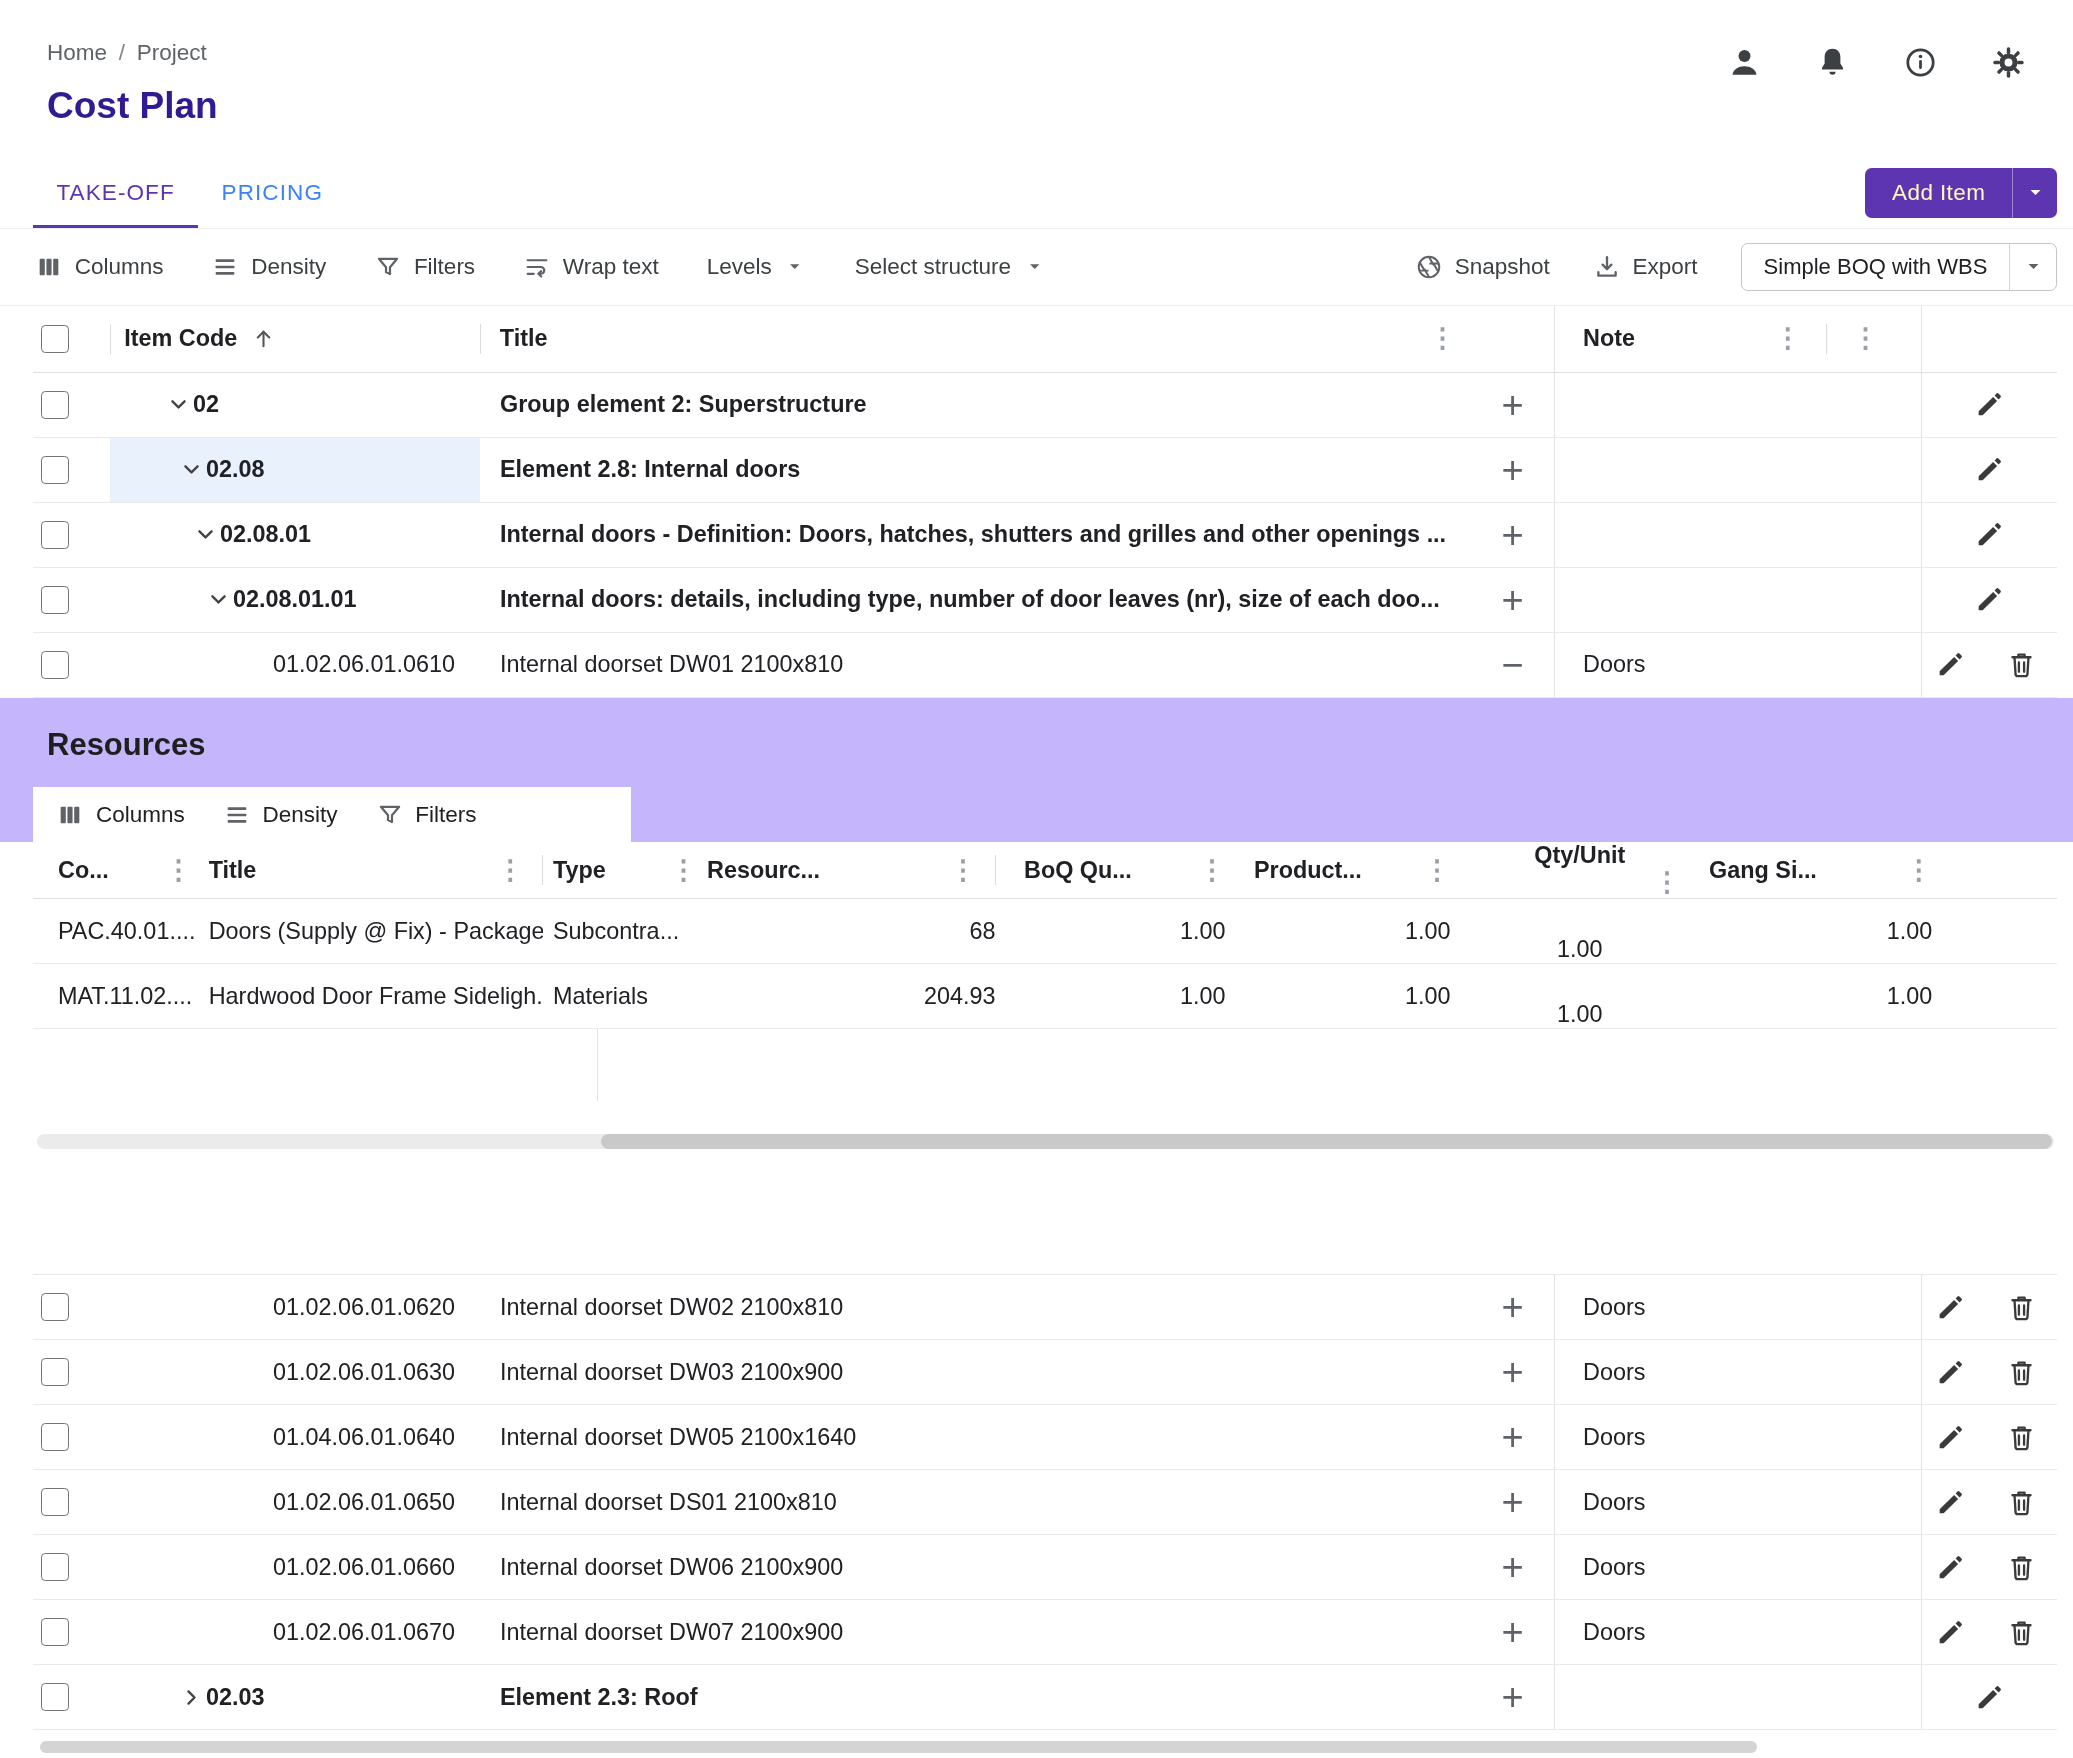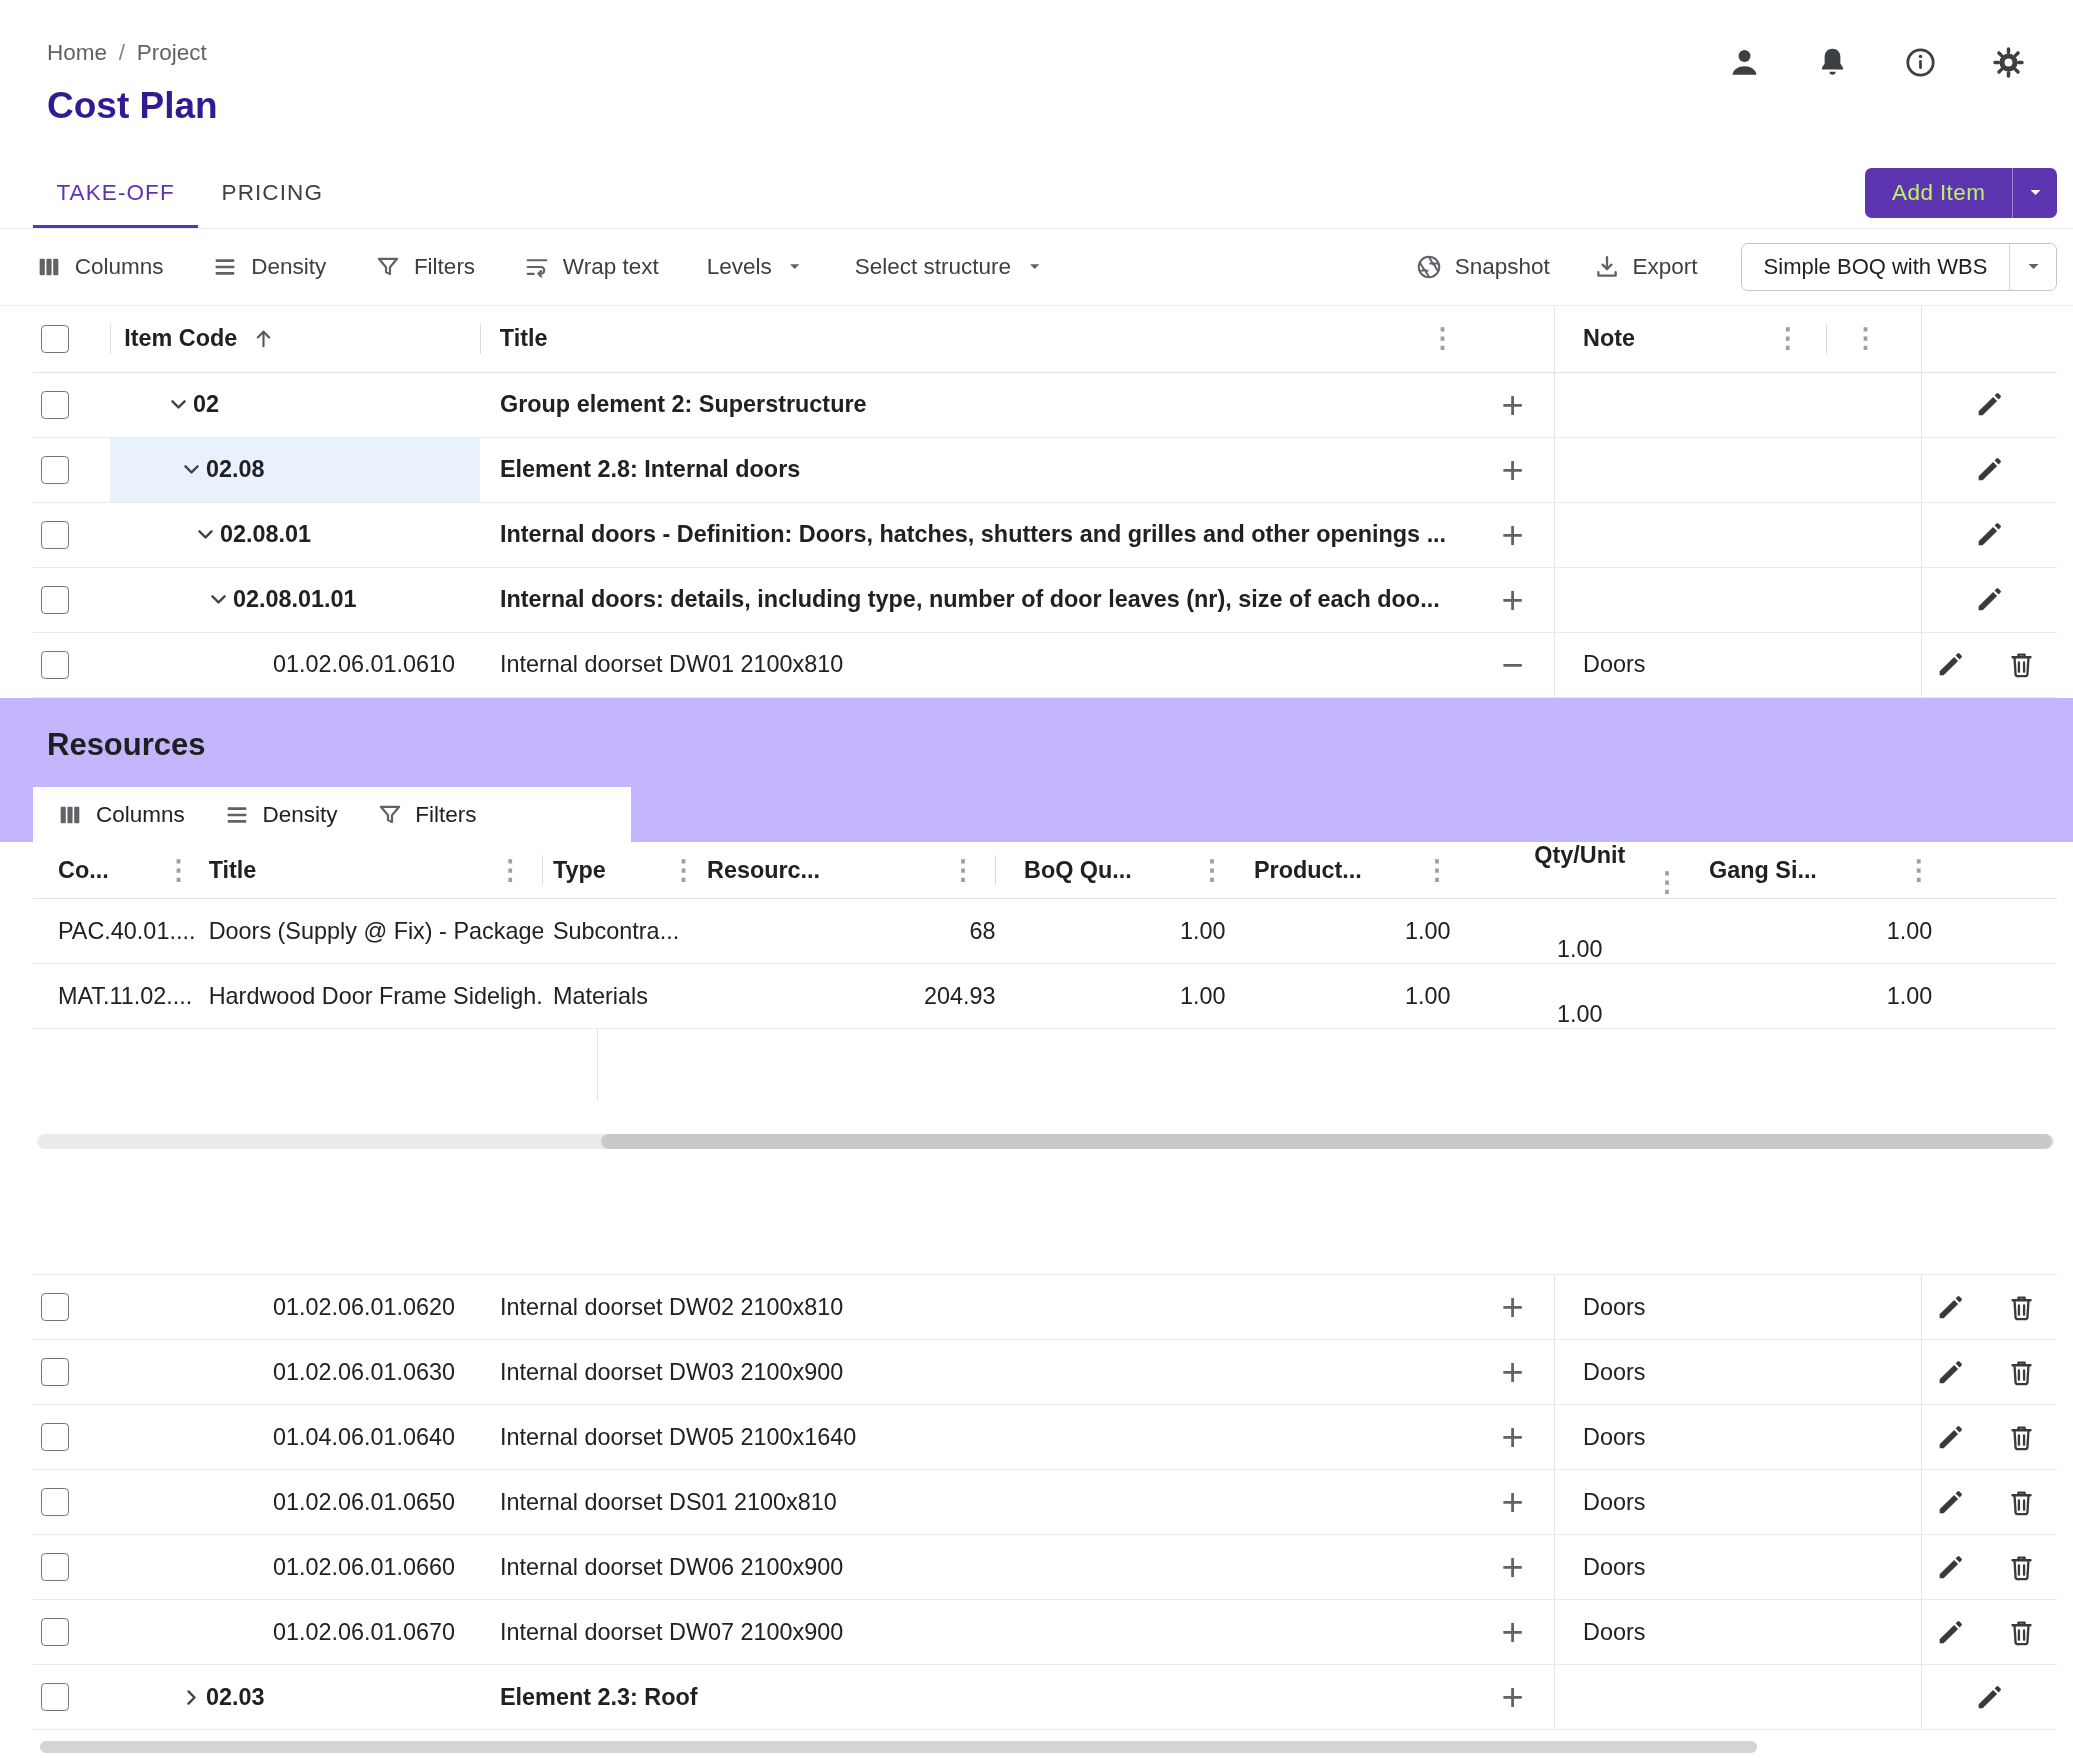--- a/index.html
+++ b/index.html
@@ -18,25 +18,25 @@
   .topbar { display:flex; justify-content:space-between; align-items:flex-start; padding:38px 48px 0 47px; }
   .breadcrumb { display:flex; gap:11.7px; font-size:22.5px; color:#5f6368; line-height:30px; }
   .breadcrumb .sep { color:#80868b; }
   .page-title { margin-top:16.7px; font-size:37px; font-weight:700; color:#311b92; line-height:42px; }
   .top-icons { display:flex; gap:53px; align-items:center; margin-top:6.7px; color:#3c4043; }
   .top-icons .ic { width:35px; height:35px; cursor:pointer; }
 
   
   .tabs-row { display:flex; justify-content:space-between; align-items:flex-end; margin-top:37px; height:65px; padding:0 16.7px 0 33px; border-bottom:0.8px solid #ededed; }
   .tabs { display:flex; }
-  .tab { position:relative; padding:0 23.4px 22px; font-size:22.5px; font-weight:500; letter-spacing:1.1px; color:#404040; }
+  .tab { position:relative; padding:0 23.4px 22px; font-size:22.5px; font-weight:500; letter-spacing:1.1px; color:#3b82f6; }
   .tab.active { color:#5e35b1; }
   .tab.active::after { content:""; position:absolute; left:0; right:0; bottom:-0.8px; height:3.3px; background:#5e35b1; }
   .add-split { display:flex; margin-bottom:10px; height:50px; border-radius:6.7px; overflow:hidden; background:#5e35b1; color:#fff; }
-  .add-main { display:flex; align-items:center; padding:0 27px; font-size:22.5px; font-weight:500; letter-spacing:0.4px; border:none; background:transparent; color:#bef264; font-family:inherit; cursor:pointer; }
+  .add-main { display:flex; align-items:center; padding:0 27px; font-size:22.5px; font-weight:500; letter-spacing:0.4px; border:none; background:transparent; color:#fef9c3; font-family:inherit; cursor:pointer; }
   .add-caret { width:45px; display:flex; align-items:center; justify-content:center; border-left:0.8px solid rgba(255,255,255,.4); cursor:pointer; }
   .add-caret .ic { width:25px; height:25px; color:#fff; }
 
   
   .main-toolbar { display:flex; align-items:center; height:77px; padding:0 16.7px 0 35px; border-bottom:0.8px solid #ececec; color:#3c4043; }
   .tbtn { display:flex; align-items:center; gap:11.7px; font-size:22.5px; margin-right:48px; white-space:nowrap; }
   .tbtn .ic { width:28px; height:28px; color:#5f6368; }
   .tbtn .caret { width:23.4px; height:23.4px; color:#5f6368; }
   .toolbar-right { margin-left:auto; display:flex; align-items:center; }
   .toolbar-right .tbtn { margin-right:43px; }

